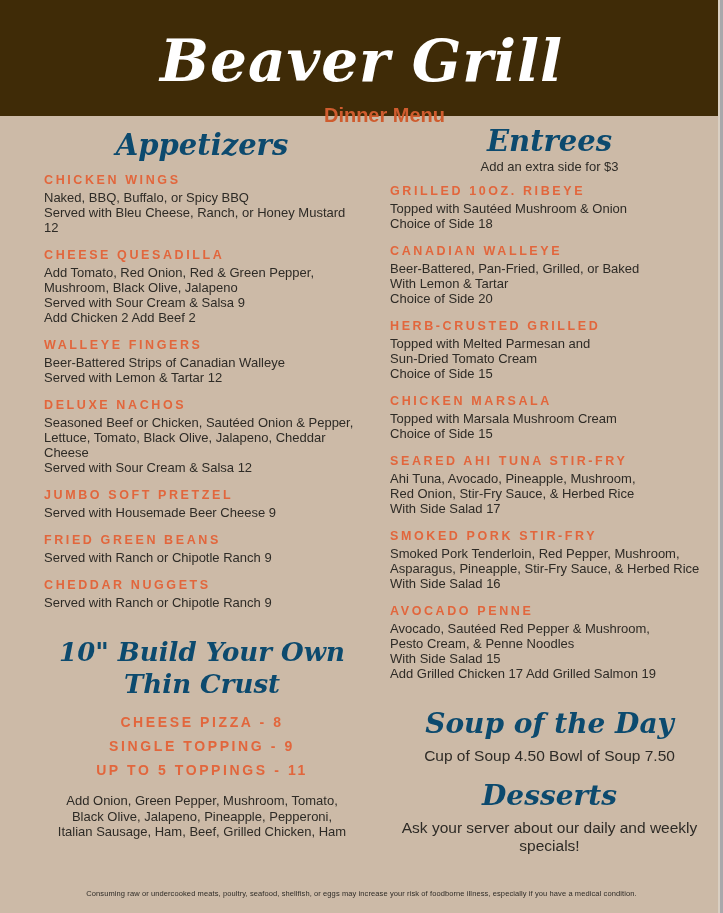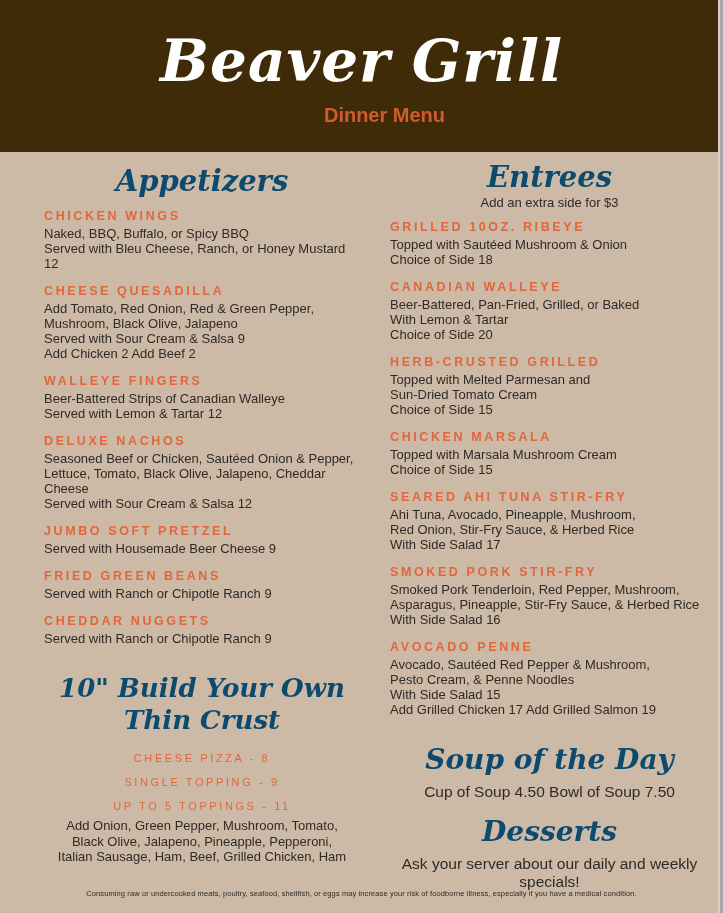--- a/index.html
+++ b/index.html
@@ -11,21 +11,21 @@
     overflow: hidden;
     color: #2e2b26;
   }
   .page { width: 723px; height: 913px; position: relative; background: #ccbaa7; }
   .page-edge {
     position: absolute; top: 0; right: 0; width: 5px; height: 100%;
     background: #a8a8ab; border-left: 2px solid #d9cfc2; z-index: 50;
   }
   
   .header {
-    height: 152px; background: #3f2b07; text-align: center;
+    height: 116px; background: #3f2b07; text-align: center;
     padding-top: 28px;
   }
   .restaurant-name {
     font-family: "DejaVu Serif", serif; font-style: italic; font-weight: bold;
     color: #ffffff; font-size: 58px; line-height: 66px; letter-spacing: 1px;
   }
   .menu-subtitle {
     margin-top: 10px; color: #cf5c2e; font-size: 20px; font-weight: bold; padding-left: 46px;
   }
   
@@ -44,25 +44,25 @@
     color: #e2663c; font-weight: bold; font-size: 12.5px;
     letter-spacing: 2.6px; line-height: 16px; margin-bottom: 2px;
   }
   .item-desc {
     font-size: 13px; line-height: 15px; white-space: pre-line; color: #2e2b26;
   }
   
   .pizza-section { margin-top: 26px; text-align: center; }
   .pizza-heading { font-size: 26px; line-height: 32px; margin-bottom: 10px; }
   .pizza-option {
-    color: #e2663c; font-weight: normal; font-size: 11px;
+    color: #e2663c; font-weight: bold; font-size: 14px;
     letter-spacing: 2.6px; line-height: 24px; text-align: center;
   }
   .pizza-toppings {
-    font-size: 13px; line-height: 15.5px; white-space: pre-line; margin-top: 0;
+    font-size: 13px; line-height: 15.5px; white-space: pre-line; margin-top: 11px;
   }
   
   .center-section { margin-top: 26px; text-align: center; }
   .center-section .script-heading { font-size: 28px; }
   .center-line { font-size: 15.5px; margin-top: 6px; }
   .desserts-section { margin-top: 14px; }
   
   .footer-disclaimer {
     position: absolute; bottom: 15px; left: 0; width: 100%;
     text-align: center; font-size: 7.5px; color: #2e2b26; letter-spacing: 0.1px;

